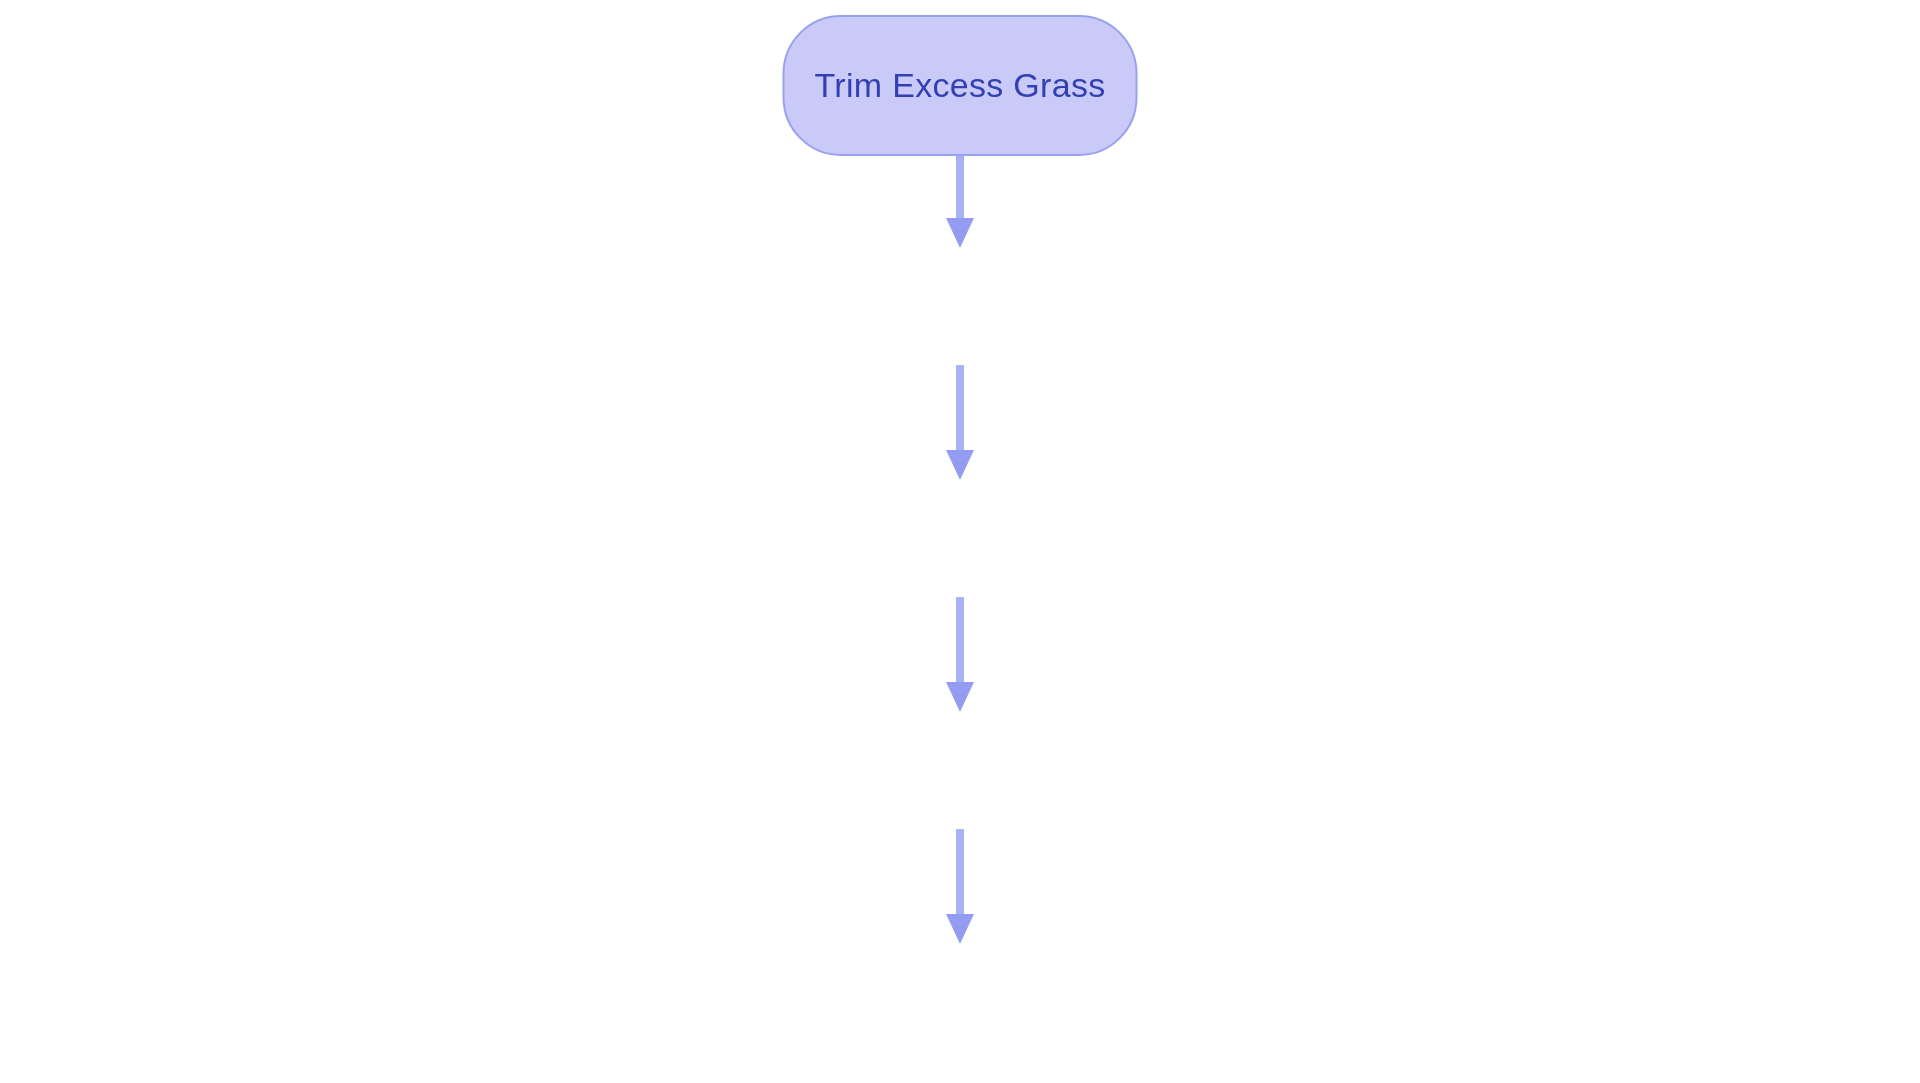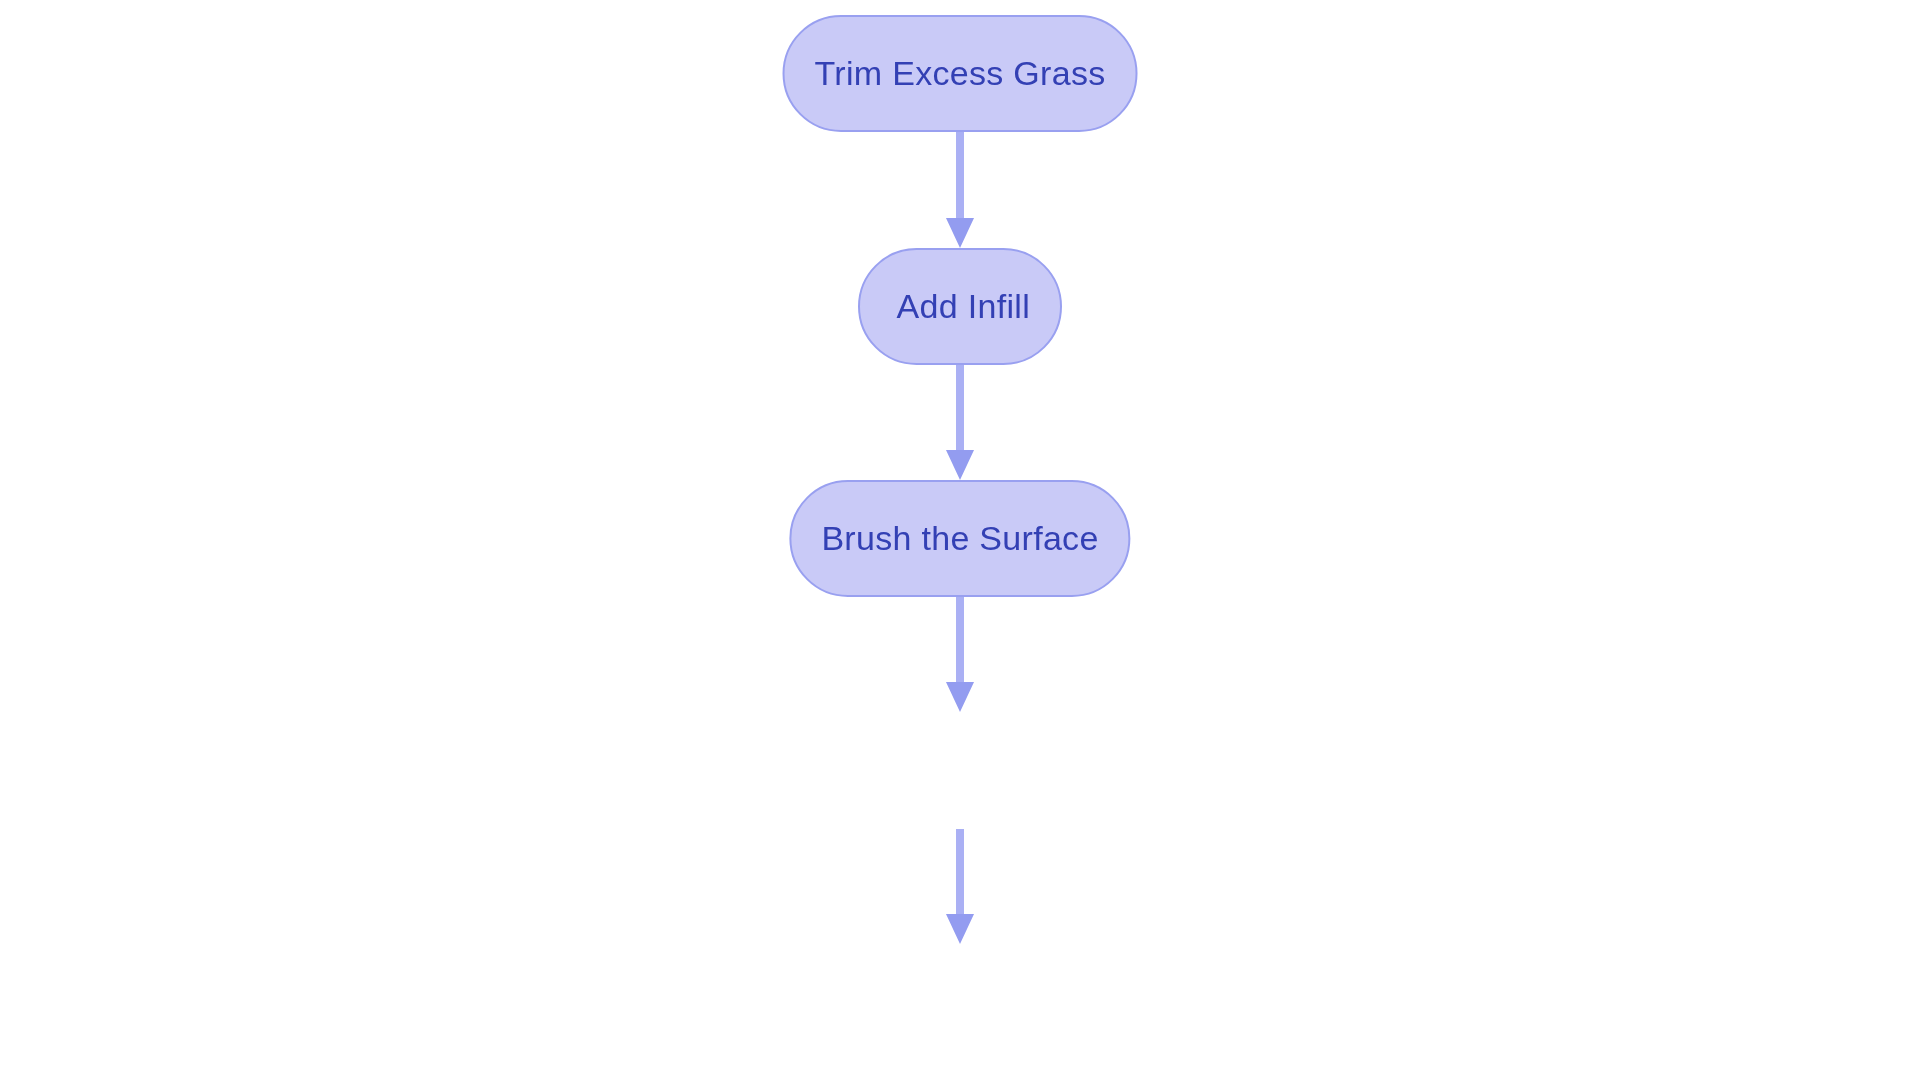--- a/index.html
+++ b/index.html
@@ -15,28 +15,28 @@
     overflow: hidden;
   }
   .canvas {
     position: absolute;
     inset: 0;
   }
   .node {
     position: absolute;
     left: 50%;
     transform: translateX(-50%);
-    height: 117px;
+    height: 141px;
     box-sizing: border-box;
     border-radius: 58.5px;
     background: var(--node-fill, #c9caf7);
     border: 2.5px solid var(--node-border, #99a0f0);
     display: flex;
     align-items: center;
-    justify-content: flex-end;
+    justify-content: flex-start;
     padding: 0 30px;
     z-index: 2;
   }
   .node-label {
     font-size: 34px;
     font-weight: 400;
     color: var(--node-text, #3340b4);
     white-space: nowrap;
     letter-spacing: 0.3px;
   }
@@ -69,32 +69,26 @@
 
   <div class="node" style="top:15px; min-width:334px;">
     <span class="node-label">Trim Excess Grass</span>
   </div>
 
   <div class="arrow" style="top:132px; height:116px;">
     <div class="arrow-line"></div>
     <div class="arrow-head"></div>
   </div>
 
-  <div class="node" style="top:248px; min-width:204px;">
-    <span class="node-label">Add Infill</span>
-  </div>
 
   <div class="arrow" style="top:365px; height:115px;">
     <div class="arrow-line"></div>
     <div class="arrow-head"></div>
   </div>
 
-  <div class="node" style="top:480px; min-width:338px;">
-    <span class="node-label">Brush the Surface</span>
-  </div>
 
   <div class="arrow" style="top:597px; height:115px;">
     <div class="arrow-line"></div>
     <div class="arrow-head"></div>
   </div>
 
 
   <div class="arrow" style="top:829px; height:115px;">
     <div class="arrow-line"></div>
     <div class="arrow-head"></div>

